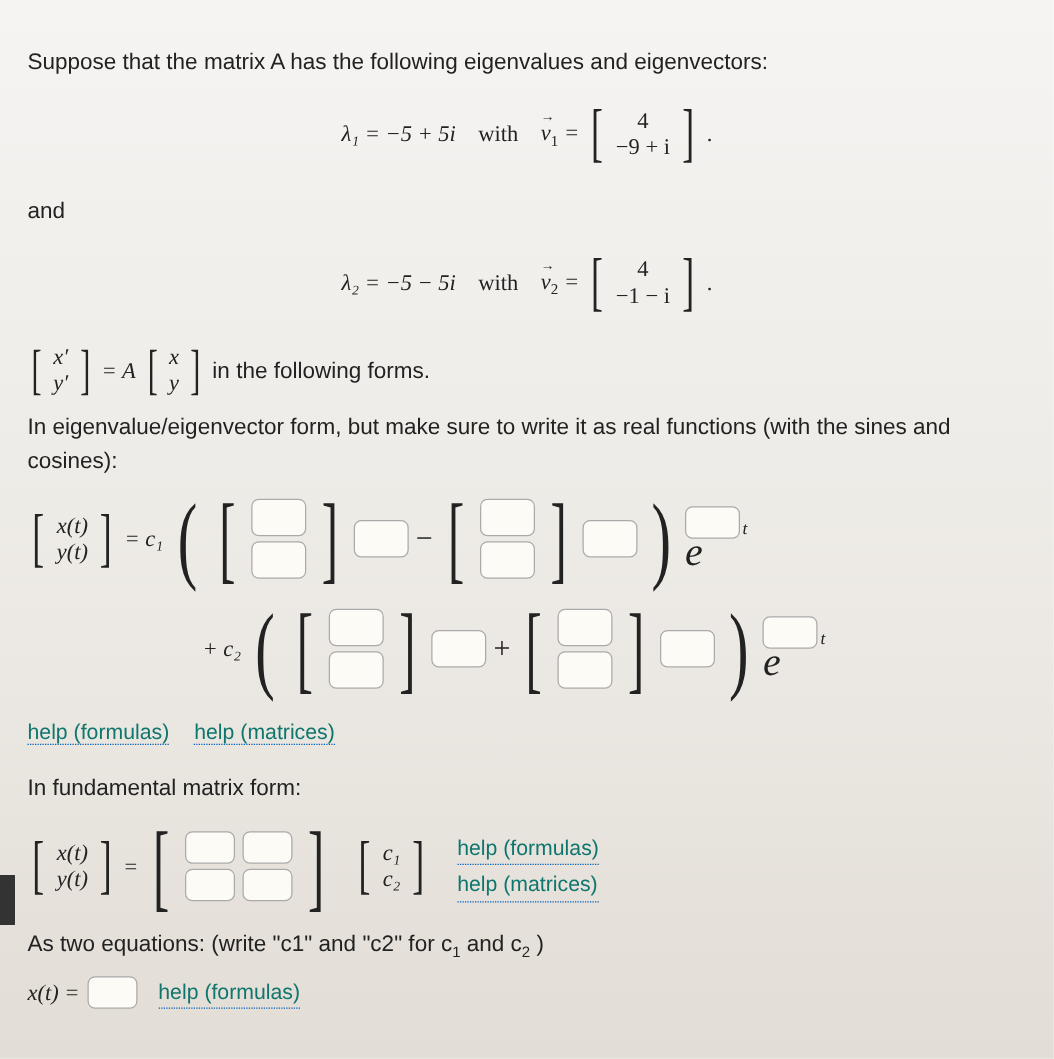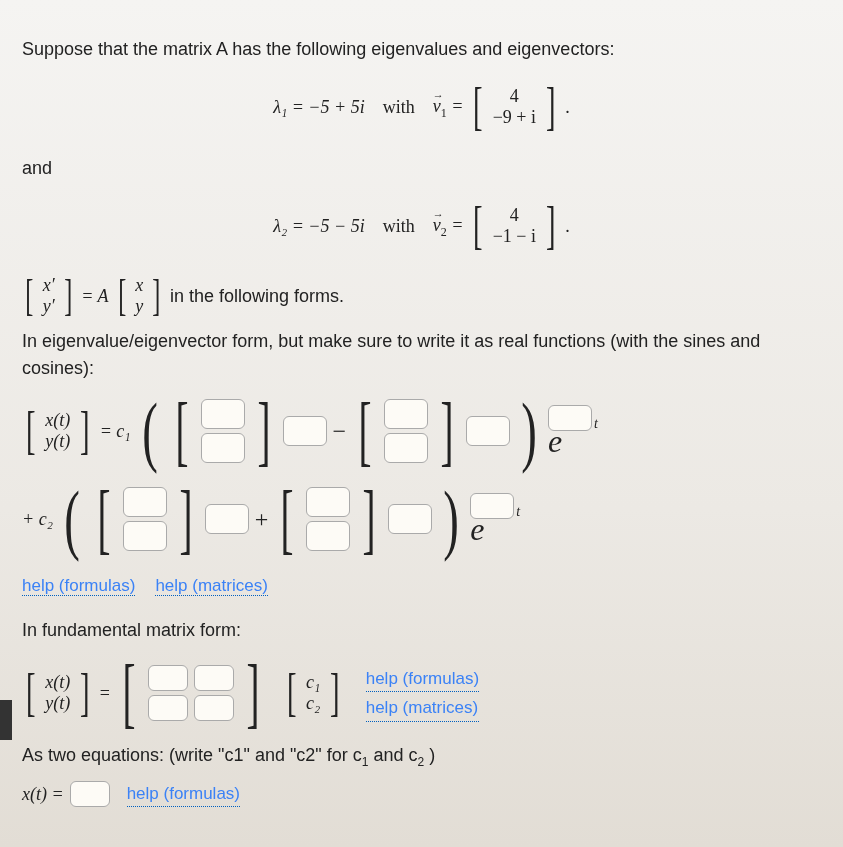--- a/index.html
+++ b/index.html
@@ -63,21 +63,21 @@
     height: 30px;
   }
   .input-box.sm { width: 40px; height: 26px; }
   .input-box.exp { width: 44px; height: 26px; }
   .input-col {
     display: inline-flex;
     flex-direction: column;
     gap: 4px;
   }
   a.help {
-    color: #3b82f6;
+    color: #0f766e;
     text-decoration: none;
     border-bottom: 1px dotted #0060c0;
     font-size: 17px;
     font-style: normal;
   }
   .helpblock { margin: 14px 0 18px 0; }
   .indent { margin-left: 0; }
   .section-label { margin: 4px 0 10px 0; }
   .vec-arrow { position: relative; }
   .vec-arrow::after {
@@ -193,21 +193,21 @@
 
   <span class="expwrap">
     <span class="exptop">
         <span class="input-box exp"></span>
         <span class="math" style="font-size:14px">t</span>
       </span>
     <span class="expe">e</span>
   </span>
 </div>
 
-<div class="row" style="">
+<div class="row" style="margin-left:140px">
   <span class="math">+ c₂</span>
 
   <span class="paren-big-l">(</span>
 
   <span class="bracket-big-l">[</span>
   <span class="input-col">
     <span class="input-box"></span>
     <span class="input-box"></span>
   </span>
   <span class="bracket-big-r">]</span>

